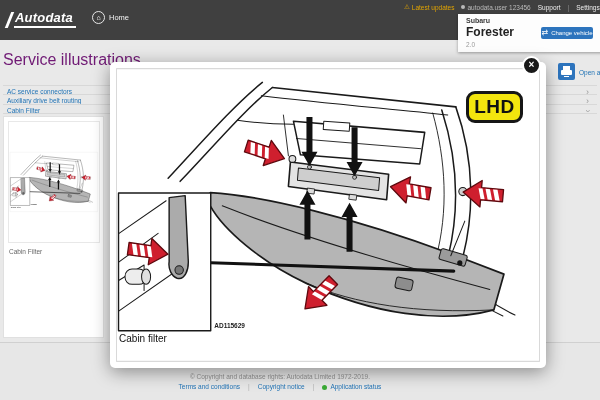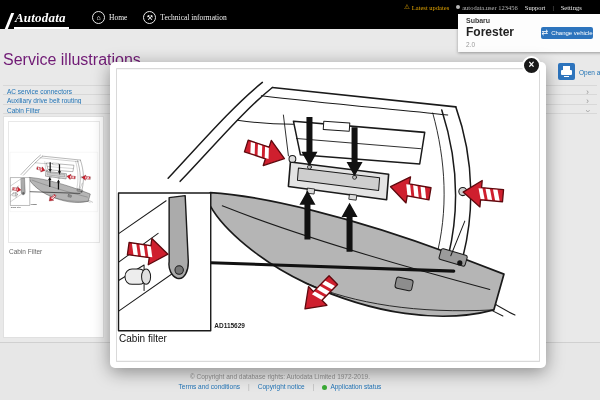--- a/index.html
+++ b/index.html
@@ -1,20 +1,20 @@
 <!DOCTYPE html>
 <html><head>
 <meta charset="utf-8">
 <style>
   * { margin:0; padding:0; box-sizing:border-box; }
   html,body { width:600px; height:400px; font-family:"Liberation Sans", sans-serif; }
   #screen { position:relative; width:600px; height:400px; overflow:hidden; background:#e9e9e9; }
 
   
-  .header { position:absolute; left:0; top:0; width:600px; height:29px; background:#000000; z-index:1;font-family:Liberation Serif, serif; }
+  .header { position:absolute; left:0; top:0; width:600px; height:40px; background:#404040; z-index:1; }
   .logo { position:absolute; left:8px; top:10px; display:flex; align-items:flex-end; color:#fff; }
   .logo-slash { width:3px; height:16px; background:#fff; transform:skewX(-22deg); margin-right:3px; }
   .logo-text { font-size:13px; font-weight:bold; font-style:italic; border-bottom:2px solid #fff; padding:0 3px 1px 1px; letter-spacing:.2px; }
   .nav { position:absolute; left:92px; top:11px; display:flex; gap:16px; align-items:center; }
   .nav-item { display:flex; align-items:center; gap:4px; color:#f2f2f2; font-size:7.5px; cursor:pointer; }
   .nav-circle { width:13px; height:13px; border:1px solid #e8e8e8; border-radius:50%; display:flex; align-items:center; justify-content:center; font-size:7px; color:#fff; }
   .utility { position:absolute; left:404px; top:3px; display:flex; gap:7px; align-items:center; white-space:nowrap; font-size:6.5px; color:#d6d6d6; }
   .util-warn { color:#e2a400; display:flex; gap:2px; align-items:center; }
   .util-user { color:#b9b9b9; display:flex; gap:2px; align-items:center; }
   .util-link { color:#ededed; cursor:pointer; }
@@ -141,24 +141,20 @@
   <div class="header">
     <div class="logo">
       <div class="logo-slash"></div>
       <div class="logo-text">Autodata</div>
     </div>
     <div class="nav">
       <div class="nav-item">
         <span class="nav-circle">⌂</span>
         <span>Home</span>
       </div>
-      <div class="nav-item">
-        <span class="nav-circle">⚒</span>
-        <span>Technical information</span>
-      </div>
     </div>
     <div class="utility">
       <span class="util-warn">
         <span>⚠</span>
         <span>Latest updates</span>
       </span>
       <span class="util-user">
         <span class="user-dot"></span>
         <span>autodata.user 123456</span>
       </span>
@@ -217,16 +213,17 @@
       <span class="foot-link">Copyright notice</span>
       <span class="foot-sep">|</span>
       <span class="foot-link"><span class="status-dot"></span><span>Application status</span></span>
     </div>
   </div>
 
   <div class="modal">
     <svg class="fig-main" viewBox="0 0 435 300" preserveAspectRatio="none">
       <use href="#figg"></use>
     </svg>
+    <div class="lhd-badge">LHD</div>
     <div class="modal-close">×</div>
   </div>
 
 </div>
 
 </body></html>

